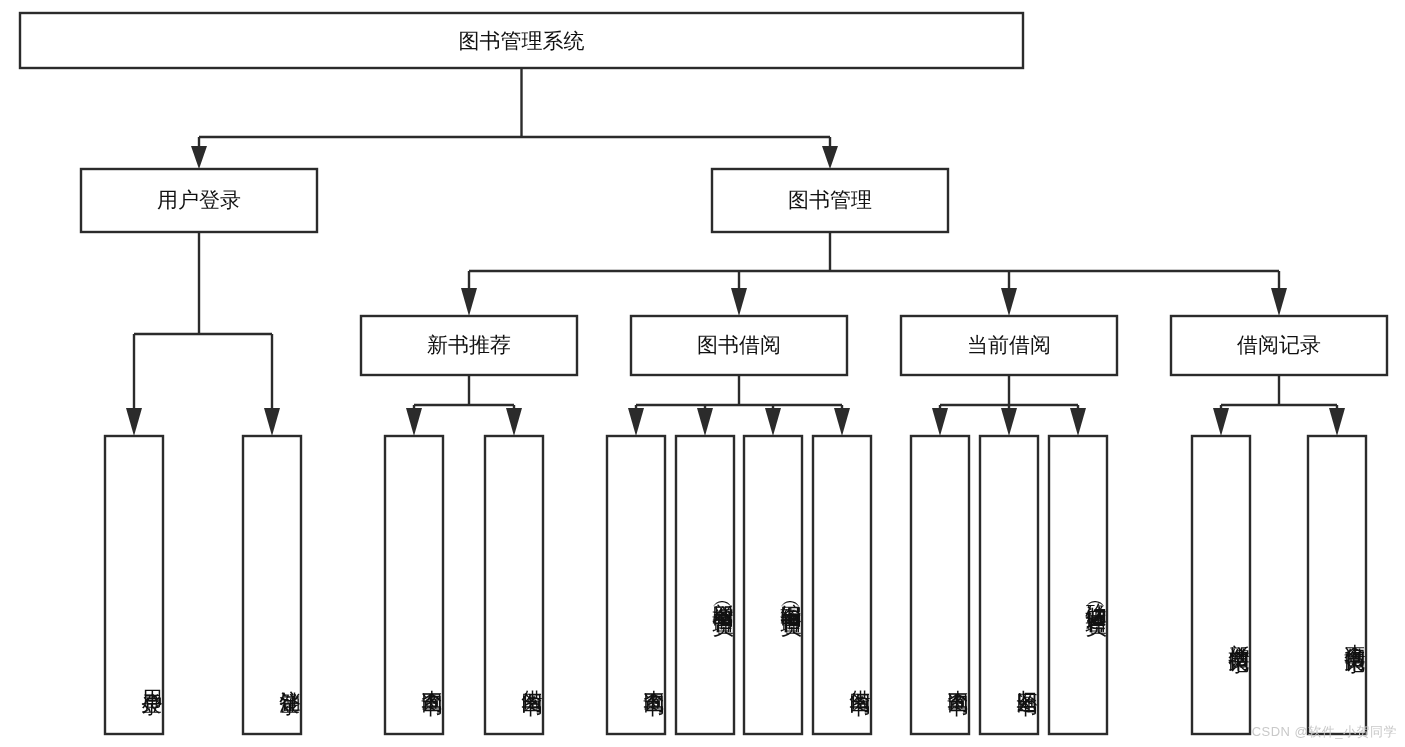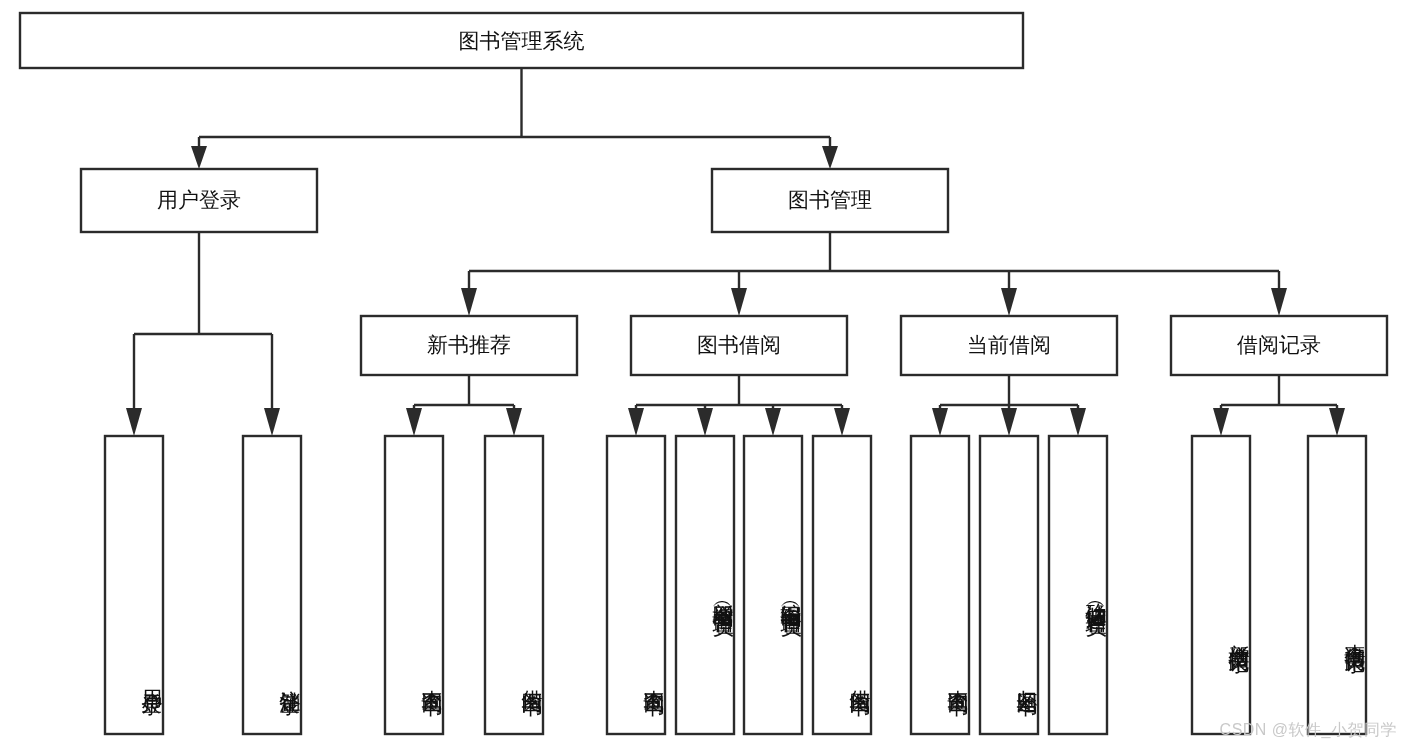--- a/index.html
+++ b/index.html
@@ -62,21 +62,21 @@
     align-items: flex-start;
     justify-content: center;
     white-space: nowrap;
     pointer-events: none;
   }
   .watermark {
     position: absolute;
     right: 8px;
     bottom: 6px;
     font-family: "Liberation Sans", "DejaVu Sans", sans-serif;
-    font-size: 16px;
+    font-size: 13px;
     color: #c9c9c9;
     letter-spacing: 0.5px;
     user-select: none;
     margin-left: 36px;
   }
 </style>
 </head>
 <body>
 
 <div id="diagram-root">

